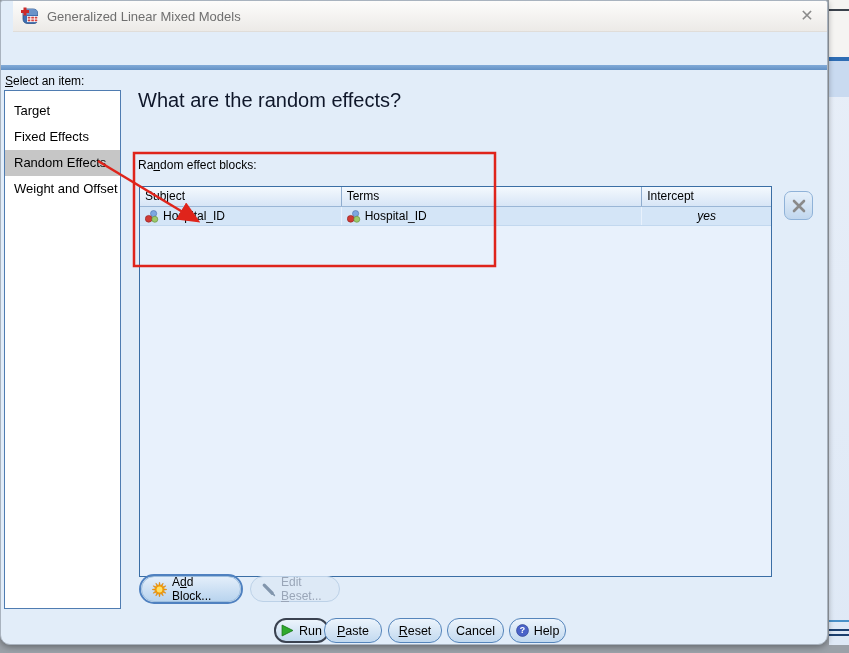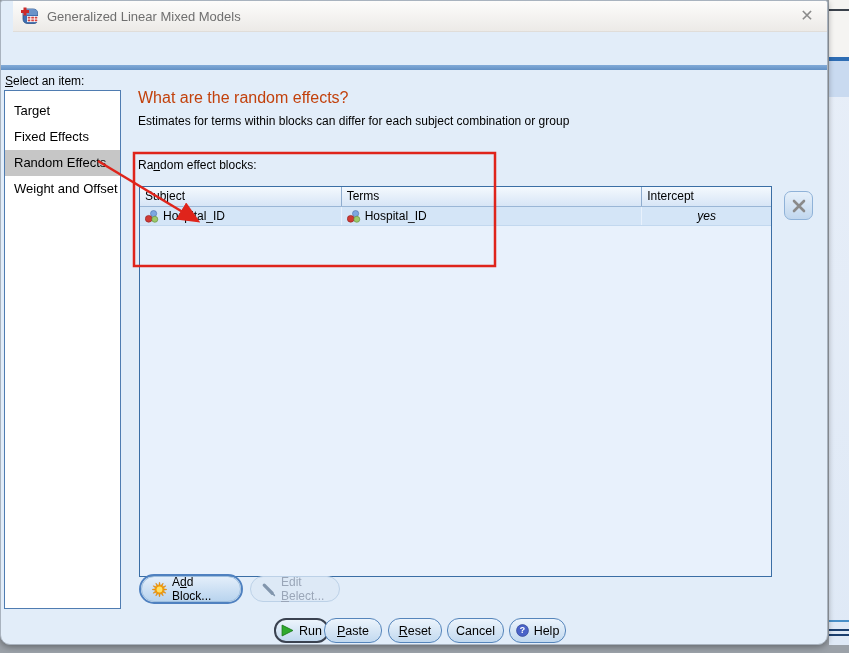--- a/index.html
+++ b/index.html
@@ -47,21 +47,21 @@
     background:linear-gradient(to bottom,#82abd8,#6391c5);}
 
   
   .select-label{position:absolute;left:4px;top:73px;font-size:12px;color:#000;}
   .listbox{position:absolute;left:3px;top:89px;width:117px;height:519px;
     background:#fff;border:1px solid #4f7cb1;box-sizing:border-box;padding-top:7px;}
   .list-item{height:26px;line-height:26px;padding-left:9px;font-size:13px;color:#000;cursor:default;}
   .list-item.selected{background:#c6c6c6;}
 
   
-  .heading{position:absolute;left:137px;top:88px;font-size:16px;color:#c2410c;}
+  .heading{position:absolute;left:137px;top:88px;font-size:20px;color:#0f172a;}
   .subheading{position:absolute;left:137px;top:113px;font-size:12px;color:#000;}
   .table-label{position:absolute;left:137px;top:157px;font-size:12px;color:#000;}
   .key{text-decoration:underline;}
 
   .table-panel{position:absolute;left:138px;top:177px;width:633px;height:391px;
     background:#e8f1fc;border:1px solid #3a6ea5;box-sizing:border-box;margin-top:8px;}
   .thead{display:flex;height:19px;
     background:linear-gradient(to bottom,#f4f9fe,#d7e5f6);
     border-bottom:1px solid #9ab6d6;}
   .th{box-sizing:border-box;padding-left:5px;font-size:12px;line-height:18px;color:#000;
@@ -143,21 +143,20 @@
 
   <div class="select-label"><span class="key">S</span><span>elect an item:</span></div>
   <div class="listbox">
     <div class="list-item">Target</div>
     <div class="list-item">Fixed Effects</div>
     <div class="list-item selected">Random Effects</div>
     <div class="list-item">Weight and Offset</div>
   </div>
 
   <div class="heading">What are the random effects?</div>
-  <div class="subheading">Estimates for terms within blocks can differ for each subject combination or group</div>
 
   <div class="table-label"><span>Ra</span><span class="key">n</span><span>dom effect blocks:</span></div>
 
   <div class="table-panel">
     <div class="thead">
       <div class="th col-subject">Subject</div>
       <div class="th col-terms">Terms</div>
       <div class="th col-intercept">Intercept</div>
     </div>
     <div class="trow">
@@ -192,21 +191,21 @@
       <polygon points="14,7 10.4,7.9 13.1,10.5 9.5,9.5 10.5,13.1 7.9,10.4 7,14 6.1,10.4 3.5,13.1 4.5,9.5 0.9,10.5 3.6,7.9 0,7 3.6,6.1 0.9,3.5 4.5,4.5 3.5,0.9 6.1,3.6 7,0 7.9,3.6 10.5,0.9 9.5,4.5 13.1,3.5 10.4,6.1" fill="#f59d00" stroke="#d97b00" stroke-width="0.4"></polygon>
       <circle cx="7" cy="7" r="2.7" fill="#ffe06a"></circle>
     </svg>
     <span><span>A</span><span class="key">d</span><span>d Block...</span></span>
   </div>
   <div class="blk-btn edit-btn">
     <svg class="blk-icon" viewBox="0 0 14 14">
       <path d="M3 3 L10.5 10.5" stroke="#8296ad" stroke-width="3" stroke-linecap="round"></path>
       <path d="M10.5 10.5 L12.5 12.5" stroke="#8296ad" stroke-width="1.4" stroke-linecap="round"></path>
     </svg>
-    <span><span>Edit </span><span class="key">B</span><span>elect...</span></span>
+    <span><span>Edit </span><span class="key">B</span><span>eset...</span></span>
   </div>
 
   <div class="ftr-btn btn-run">
     <svg class="ftr-icon" viewBox="0 0 12 12">
       <polygon points="1,1 11,6 1,11" fill="#2faa2d" stroke="#1b7a1b" stroke-width="0.8"></polygon>
     </svg>
     <span>Run</span>
   </div>
   <div class="ftr-btn btn-paste">
     <span><span class="key">P</span><span>aste</span></span>

